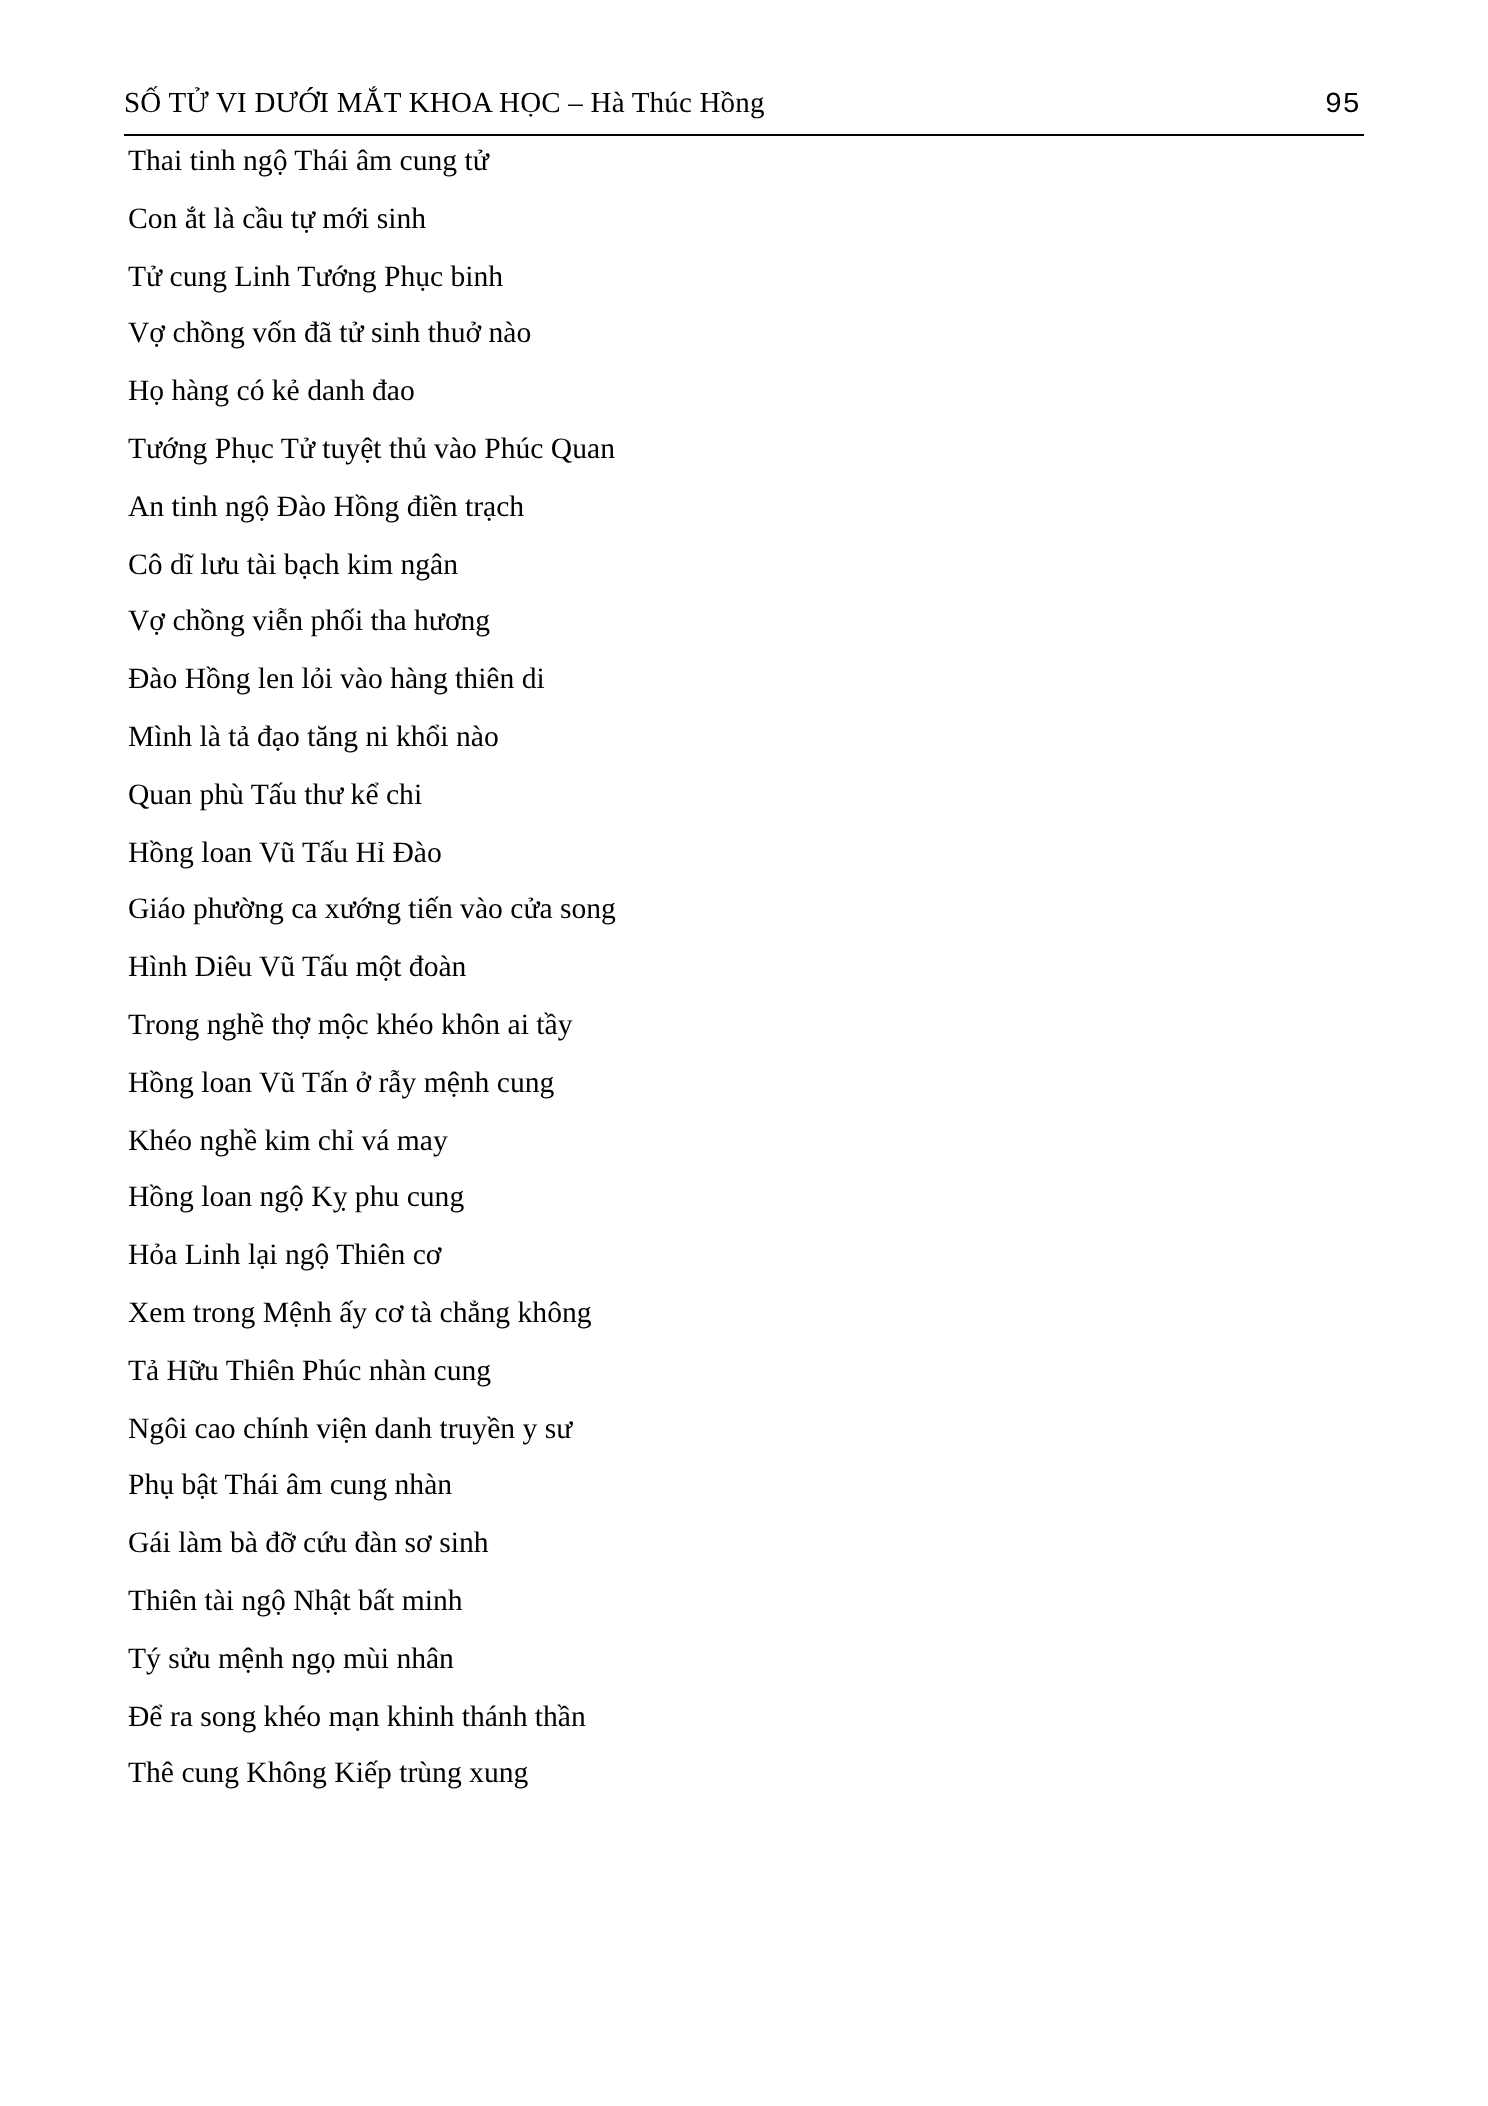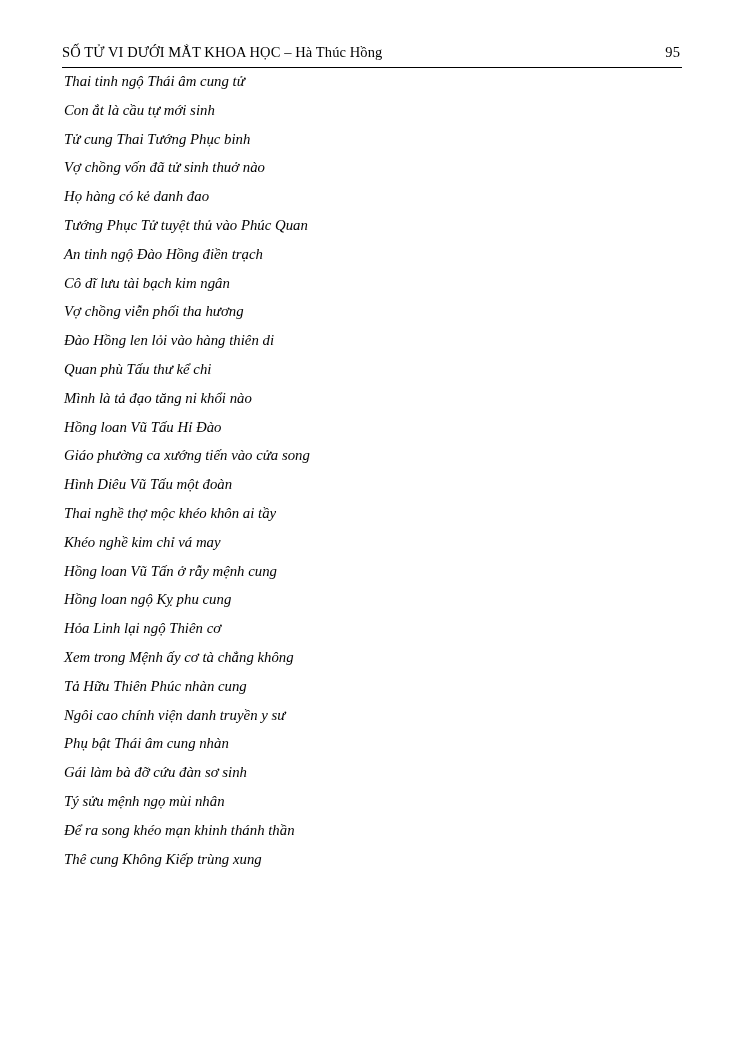--- a/index.html
+++ b/index.html
@@ -32,26 +32,26 @@
     margin-bottom: 2px;
     border-bottom: 1px solid #000000;
     gap: 12px;
   }
   .header-title {
     white-space: nowrap;
   }
   .header-page {
     font-size: 14.5px;
     padding-right: 2px;
+    font-family: Liberation Mono, monospace;
   }
   .verse-list {
     margin: 0;
     padding: 0;
     list-style: none;
-    font-style: italic;
   }
   .verse-line {
     font-size: 14.8px;
     line-height: 1;
     padding: 0 0 0 2px;
     margin: 0 0 14px 0;
     white-space: nowrap;
   }
   .verse-line:first-child {
     margin-top: 6px;
@@ -63,41 +63,42 @@
 <div class="page">
 
   <div class="header">
     <div class="header-title">SỐ TỬ VI DƯỚI MẮT KHOA HỌC – Hà Thúc Hồng</div>
     <div class="header-page">95</div>
   </div>
 
   <div class="verse-list" id="verse-list">
       <div class="verse-line">Thai tinh ngộ Thái âm cung tử</div>
       <div class="verse-line">Con ắt là cầu tự mới sinh</div>
-      <div class="verse-line">Tử cung Thai Tướng Phục binh</div>
+      <div class="verse-line">Tử cung Linh Tướng Phục binh</div>
       <div class="verse-line">Vợ chồng vốn đã tử sinh thuở nào</div>
       <div class="verse-line">Họ hàng có kẻ danh đao</div>
       <div class="verse-line">Tướng Phục Tử tuyệt thủ vào Phúc Quan</div>
       <div class="verse-line">An tinh ngộ Đào Hồng điền trạch</div>
       <div class="verse-line">Cô dĩ lưu tài bạch kim ngân</div>
       <div class="verse-line">Vợ chồng viễn phối tha hương</div>
       <div class="verse-line">Đào Hồng len lỏi vào hàng thiên di</div>
+      <div class="verse-line">Mình là tả đạo tăng ni khổi nào</div>
       <div class="verse-line">Quan phù Tấu thư kể chi</div>
-      <div class="verse-line">Mình là tả đạo tăng ni khổi nào</div>
       <div class="verse-line">Hồng loan Vũ Tấu Hỉ Đào</div>
       <div class="verse-line">Giáo phường ca xướng tiến vào cửa song</div>
       <div class="verse-line">Hình Diêu Vũ Tấu một đoàn</div>
-      <div class="verse-line">Thai nghề thợ mộc khéo khôn ai tầy</div>
+      <div class="verse-line">Trong nghề thợ mộc khéo khôn ai tầy</div>
+      <div class="verse-line">Hồng loan Vũ Tấn ở rẫy mệnh cung</div>
       <div class="verse-line">Khéo nghề kim chỉ vá may</div>
-      <div class="verse-line">Hồng loan Vũ Tấn ở rẫy mệnh cung</div>
       <div class="verse-line">Hồng loan ngộ Kỵ phu cung</div>
       <div class="verse-line">Hỏa Linh lại ngộ Thiên cơ</div>
       <div class="verse-line">Xem trong Mệnh ấy cơ tà chẳng không</div>
       <div class="verse-line">Tả Hữu Thiên Phúc nhàn cung</div>
       <div class="verse-line">Ngôi cao chính viện danh truyền y sư</div>
       <div class="verse-line">Phụ bật Thái âm cung nhàn</div>
       <div class="verse-line">Gái làm bà đỡ cứu đàn sơ sinh</div>
+      <div class="verse-line">Thiên tài ngộ Nhật bất minh</div>
       <div class="verse-line">Tý sửu mệnh ngọ mùi nhân</div>
       <div class="verse-line">Để ra song khéo mạn khinh thánh thần</div>
       <div class="verse-line">Thê cung Không Kiếp trùng xung</div>
     </div>
 
 </div>
 
 </body></html>

